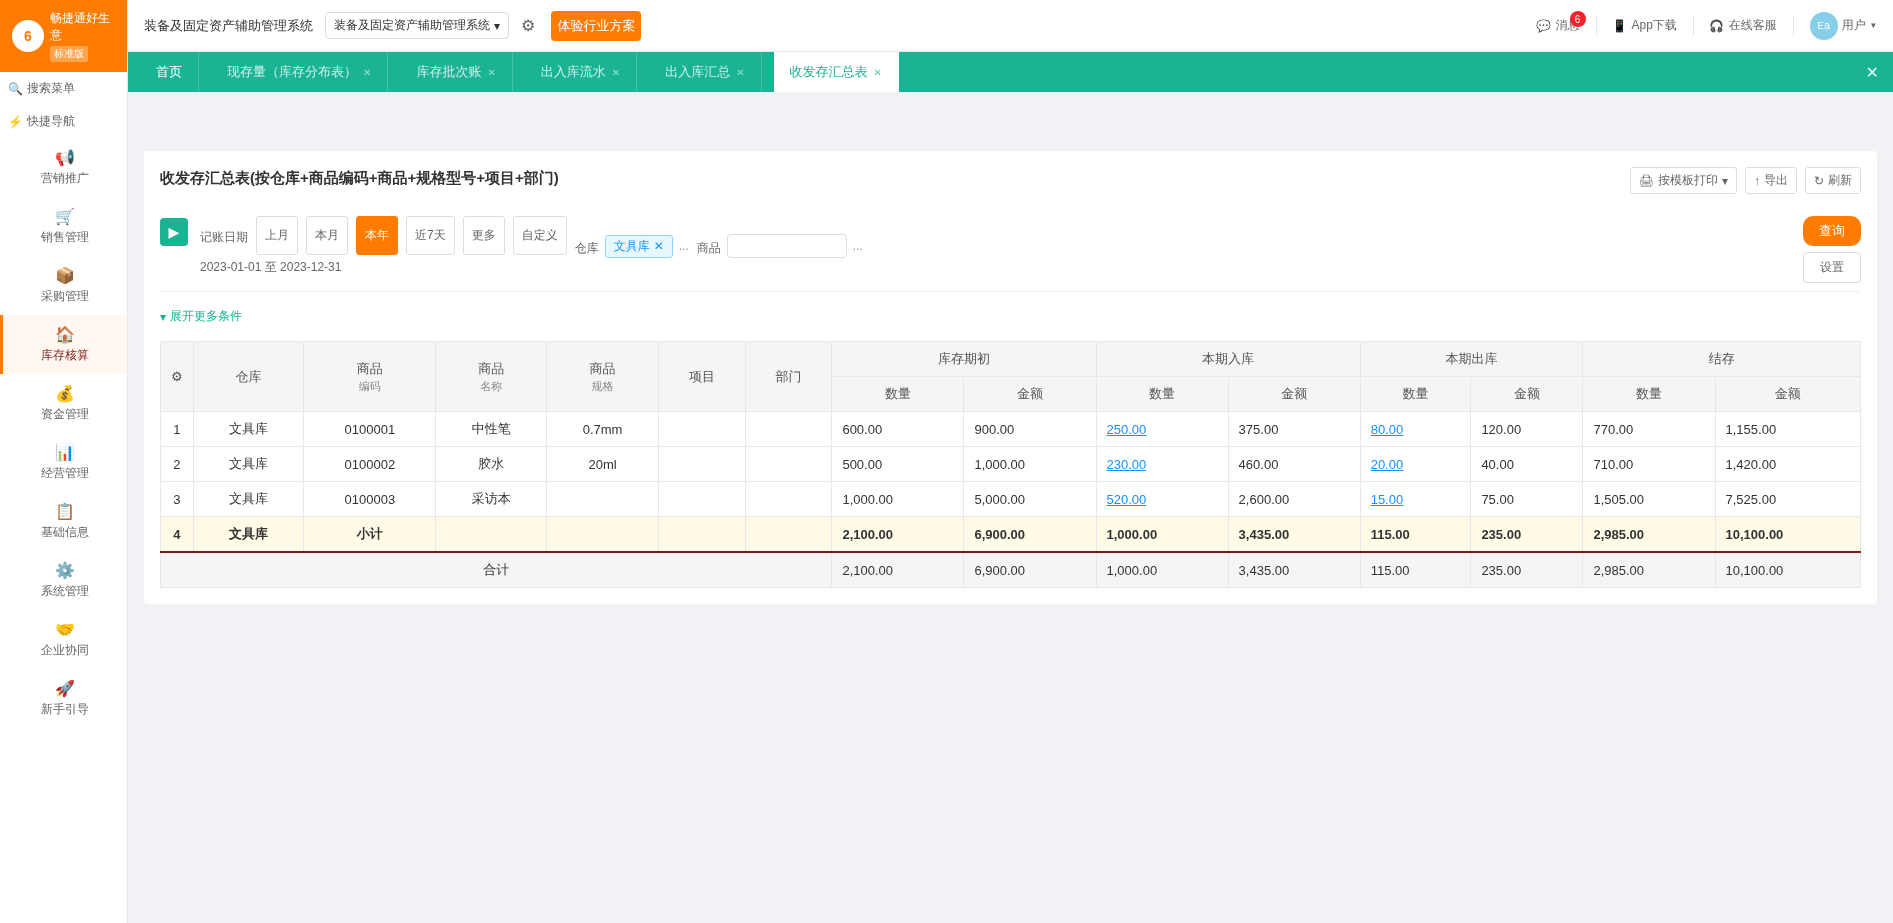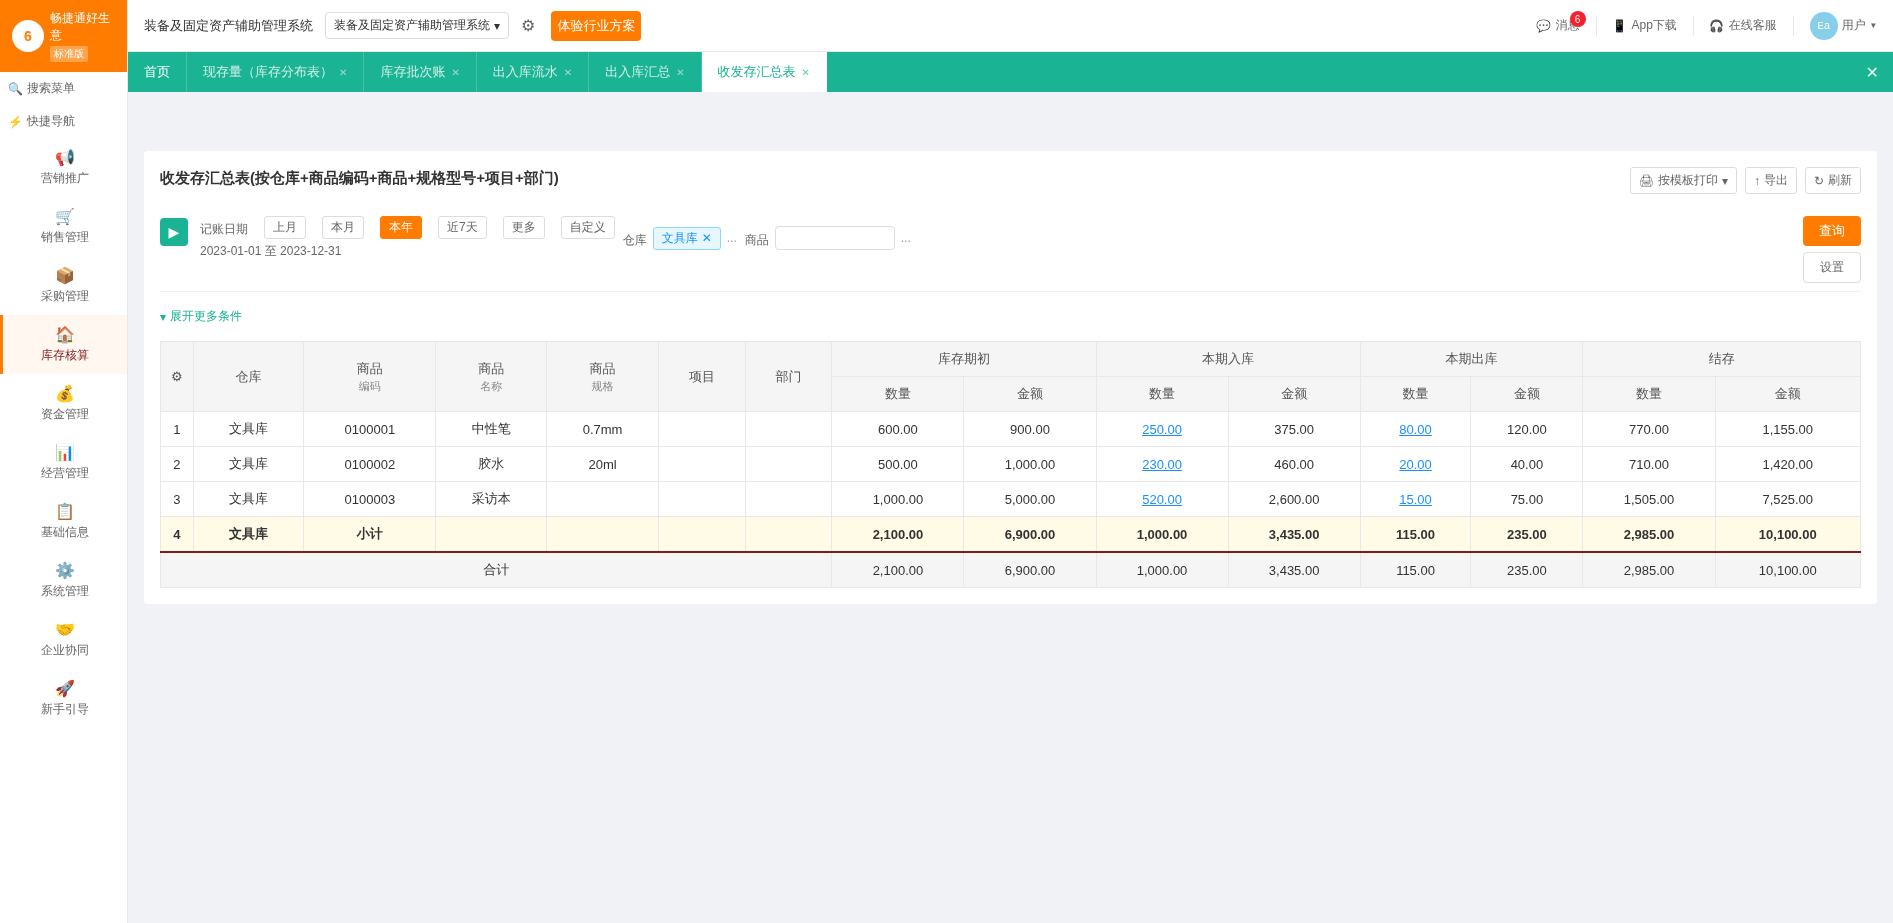--- a/index.html
+++ b/index.html
@@ -30,21 +30,21 @@
     .topbar-gear { color: #666; cursor: pointer; font-size: 16px; }
     .topbar-trial-btn { background: #ff7c00; color: #fff; border: none; border-radius: 4px; padding: 6px 6px; font-size: 13px; cursor: pointer; margin-left: 4px; }
     .topbar-right { margin-left: auto; display: flex; align-items: center; gap: 16px; }
     .topbar-action { display: flex; align-items: center; gap: 4px; font-size: 12px; color: #666; cursor: pointer; position: relative; }
     .topbar-badge { background: #f5222d; color: #fff; border-radius: 50%; width: 16px; height: 16px; font-size: 10px; display: flex; align-items: center; justify-content: center; position: absolute; top: -6px; right: -6px; }
     .topbar-user { display: flex; align-items: center; gap: 4px; cursor: pointer; font-size: 12px; color: #666; font-family: Liberation Mono, monospace; }
     .topbar-avatar { width: 28px; height: 28px; border-radius: 50%; background: #ddd; display: flex; align-items: center; justify-content: center; font-size: 11px; color: #666; overflow: hidden; }
 
     
     .tabs-bar { background: #1ab394; display: flex; align-items: center; padding: 0; height: 40px; flex-shrink: 0; overflow: hidden; }
-    .tab-item { display: flex; align-items: center; padding: 0 16px; height: 40px; color: rgba(255,255,255,0.8); font-size: 13px; cursor: pointer; white-space: nowrap; border-right: 1px solid rgba(255,255,255,0.2); gap: 6px; }
+    .tab-item { display: flex; align-items: center; padding: 0 16px; height: 40px; color: rgba(255,255,255,0.8); font-size: 13px; cursor: pointer; white-space: nowrap; border-right: 1px solid rgba(255,255,255,0.2); gap: 6px; margin-left: 12px; }
     .tab-item.active { background: #fff; color: #1ab394; font-weight: 500; }
     .tab-item.home { background: transparent; color: #fff; }
     .tab-close { font-size: 10px; opacity: 0.7; }
     .tabs-bar-close { margin-left: auto; padding: 0 14px; color: rgba(255,255,255,0.9); cursor: pointer; font-size: 16px; height: 40px; display: flex; align-items: center; }
 
     
     .content { flex: 1; overflow: auto; padding: 0; background: #f0f2f5; display: flex; flex-direction: column; }
 
     
     .page-content { flex: 1; padding: 16px; display: flex; flex-direction: column; gap: 0; margin-top: 43px; }
@@ -54,43 +54,43 @@
 
     
     .page-title { font-size: 15px; font-weight: 600; color: #333; margin-bottom: 4px; }
 
     
     .filter-bar { display: flex; align-items: flex-start; gap: 12px; padding: 10px 0 8px 0; border-bottom: 1px solid #f0f0f0; }
     .filter-toggle-btn { background: #1ab394; color: #fff; border: none; border-radius: 4px; width: 28px; height: 28px; display: flex; align-items: center; justify-content: center; cursor: pointer; flex-shrink: 0; font-size: 14px; margin-top: 2px; }
     .filter-fields { flex: 1; display: flex; flex-wrap: wrap; gap: 8px; align-items: center; }
     .filter-label { font-size: 12px; color: #666; white-space: nowrap; margin-top: 4px; }
     .date-filter { display: flex; flex-direction: column; gap: 4px; }
-    .date-btns { display: flex; gap: 16px; align-items: center; }
-    .date-btn { padding: 2px 8px; font-size: 12px; border: 1px solid #ddd; border-radius: 3px; background: #fff; color: #666; cursor: pointer; }
+    .date-btns { display: flex; gap: 8px; align-items: center; }
+    .date-btn { padding: 10px 8px; font-size: 12px; border: 1px solid #ddd; border-radius: 3px; background: #fff; color: #666; cursor: pointer; }
     .date-btn.active { background: #ff7c00; color: #fff; border-color: #ff7c00; }
     .date-range { font-size: 12px; color: #666; }
     .warehouse-filter { display: flex; align-items: center; gap: 6px; }
     .warehouse-tag { background: #e6f7ff; border: 1px solid #91d5ff; color: #1890ff; padding: 2px 8px; border-radius: 3px; font-size: 12px; display: flex; align-items: center; gap: 4px; }
     .warehouse-tag-close { cursor: pointer; }
     .filter-more { color: #999; font-size: 12px; cursor: pointer; }
     .goods-filter { display: flex; align-items: center; gap: 6px; }
     .filter-input-placeholder { border: 1px solid #ddd; border-radius: 4px; padding: 4px 8px; font-size: 12px; color: #bbb; width: 120px; }
-    .query-btn { background: #ff7c00; color: #fff; border: none; border-radius: 4px; padding: 6px 16px; font-size: 13px; cursor: pointer; }
+    .query-btn { background: #ff7c00; color: #fff; border: none; border-radius: 10px; padding: 6px 16px; font-size: 13px; cursor: pointer; }
     .settings-btn { background: #fff; border: 1px solid #ddd; border-radius: 4px; padding: 6px 12px; font-size: 12px; color: #666; cursor: pointer; }
 
     .expand-more { display: flex; align-items: center; gap: 4px; color: #1ab394; font-size: 12px; cursor: pointer; padding: 4px 0; }
     .toolbar-btn { display: flex; align-items: center; gap: 4px; font-size: 12px; color: #666; cursor: pointer; padding: 4px 8px; border: 1px solid #ddd; border-radius: 3px; background: #fff; }
 
     
     .data-table { width: 100%; border-collapse: collapse; font-size: 13px; }
     .data-table th { background: #f5f5f5; padding: 8px 10px; border: 1px solid #e8e8e8; font-weight: 500; color: #555; text-align: center; white-space: nowrap; }
     .data-table td { padding: 8px 10px; border: 1px solid #e8e8e8; text-align: center; white-space: nowrap; color: #333; }
     .data-table .link-cell { color: #1890ff; text-decoration: underline; cursor: pointer; }
     .data-table .bold-row td { font-weight: bold; background: #fffbe6; }
-    .data-table .number-cell { text-align: center; }
+    .data-table .number-cell { text-align: left; }
     .th-group { text-align: center; }
     .settings-icon-th { width: 32px; }
 
     
     .footer-total { background: #f5f5f5; border-top: 2px solid #7f1d1d; }
     .footer-total td { font-weight: 500; padding: 8px 10px; border: 1px solid #e8e8e8; text-align: right; }
     .footer-total td.label-cell { text-align: center; }
 
     .topbar-divider { width: 1px; height: 20px; background: #e8e8e8; }
 

